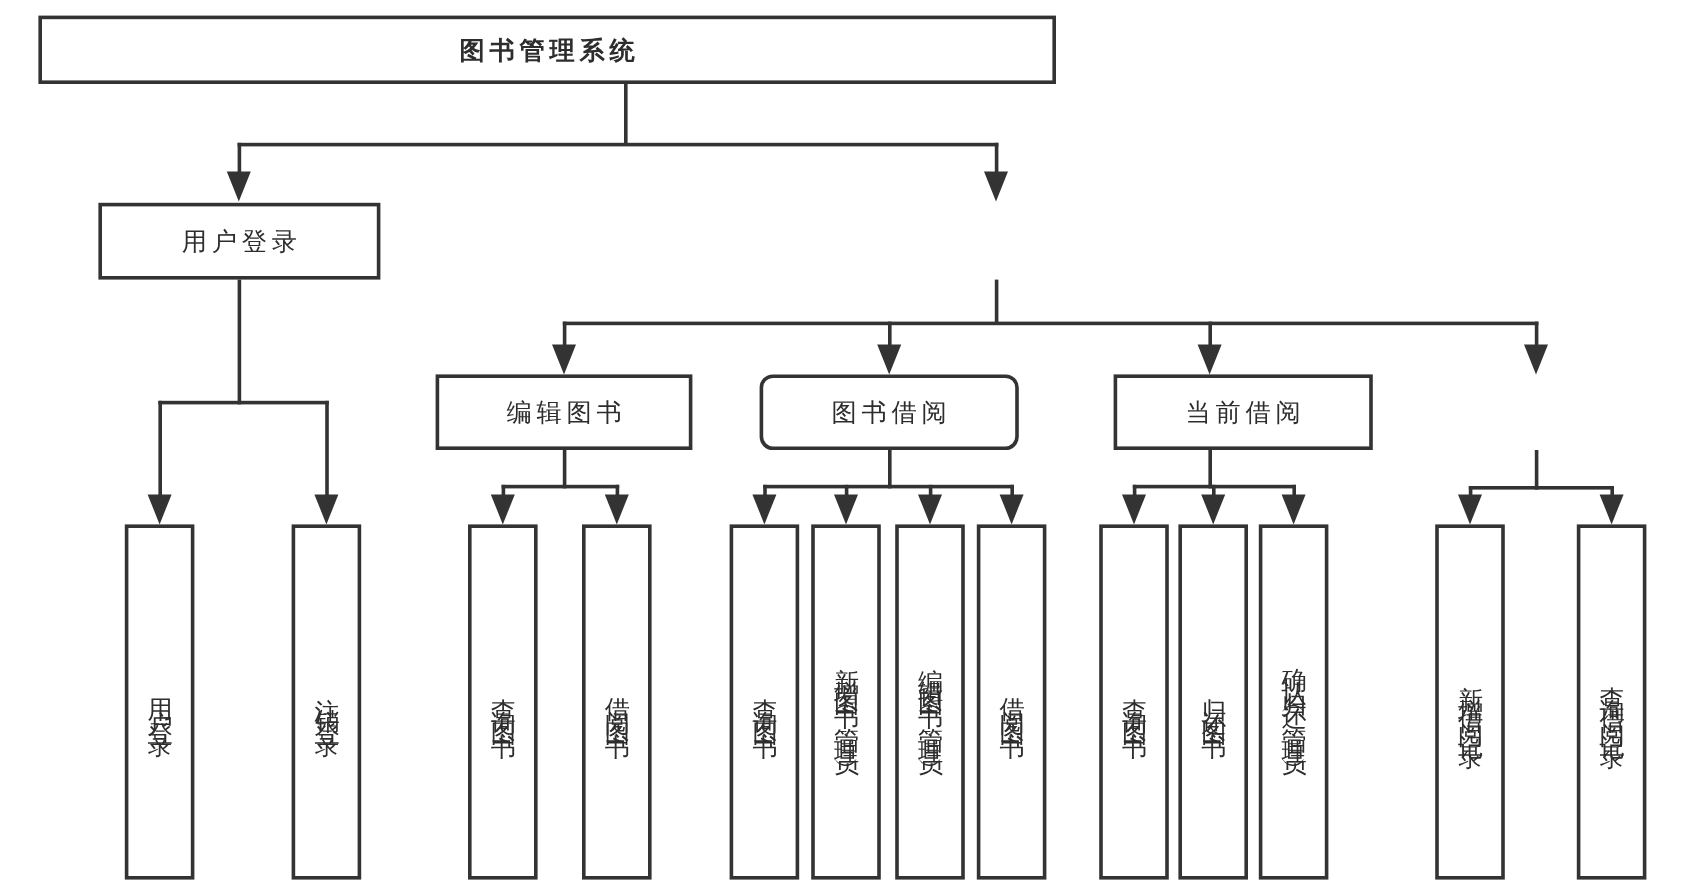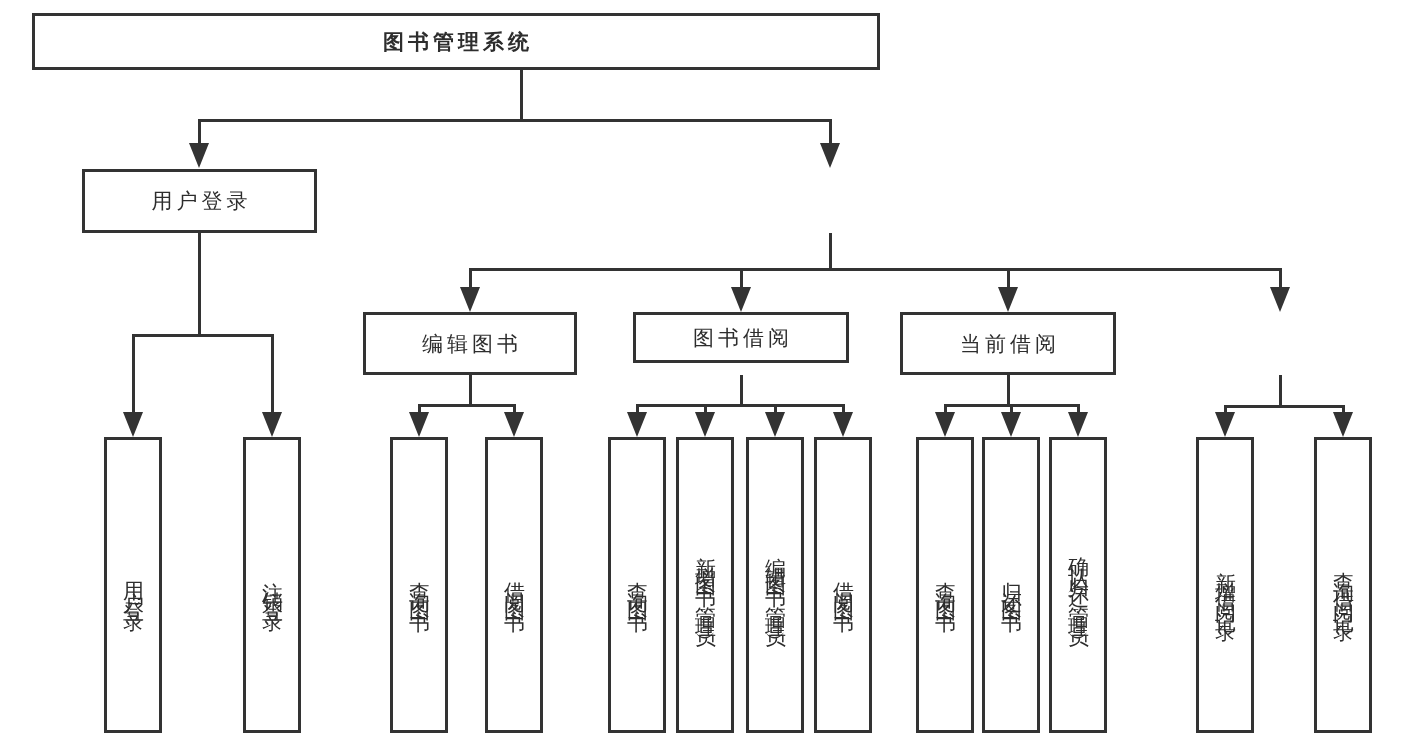--- a/index.html
+++ b/index.html
@@ -72,24 +72,24 @@
   <div class="vl" style="left:740px; top:268px; height:22px;"></div>
   <div class="ar" style="left:731px; top:287px;"></div>
   <div class="vl" style="left:1007px; top:268px; height:22px;"></div>
   <div class="ar" style="left:998px; top:287px;"></div>
   <div class="vl" style="left:1279px; top:268px; height:22px;"></div>
   <div class="ar" style="left:1270px; top:287px;"></div>
 
   <div class="node" style="left:363px; top:312px; width:214px; height:63px;">
     <span class="lbl">编辑图书</span>
   </div>
-  <div class="node" style="left:633px; top:312px; width:216px; height:51px;">
+  <div class="node" style="left:633px; top:312px; width:216px; height:63px;border-radius:11px;">
     <span class="lbl">图书借阅</span>
   </div>
-  <div class="node" style="left:900px; top:312px; width:216px; height:63px;">
+  <div class="node" style="left:928px; top:312px; width:216px; height:63px;">
     <span class="lbl">当前借阅</span>
   </div>
 
   <div class="vl" style="left:469px; top:375px; height:32px;"></div>
   <div class="hl" style="left:418px; top:404px; width:98px;"></div>
   <div class="vl" style="left:418px; top:404px; height:12px;"></div>
   <div class="ar" style="left:409px; top:412px;"></div>
   <div class="vl" style="left:513px; top:404px; height:12px;"></div>
   <div class="ar" style="left:504px; top:412px;"></div>
 

